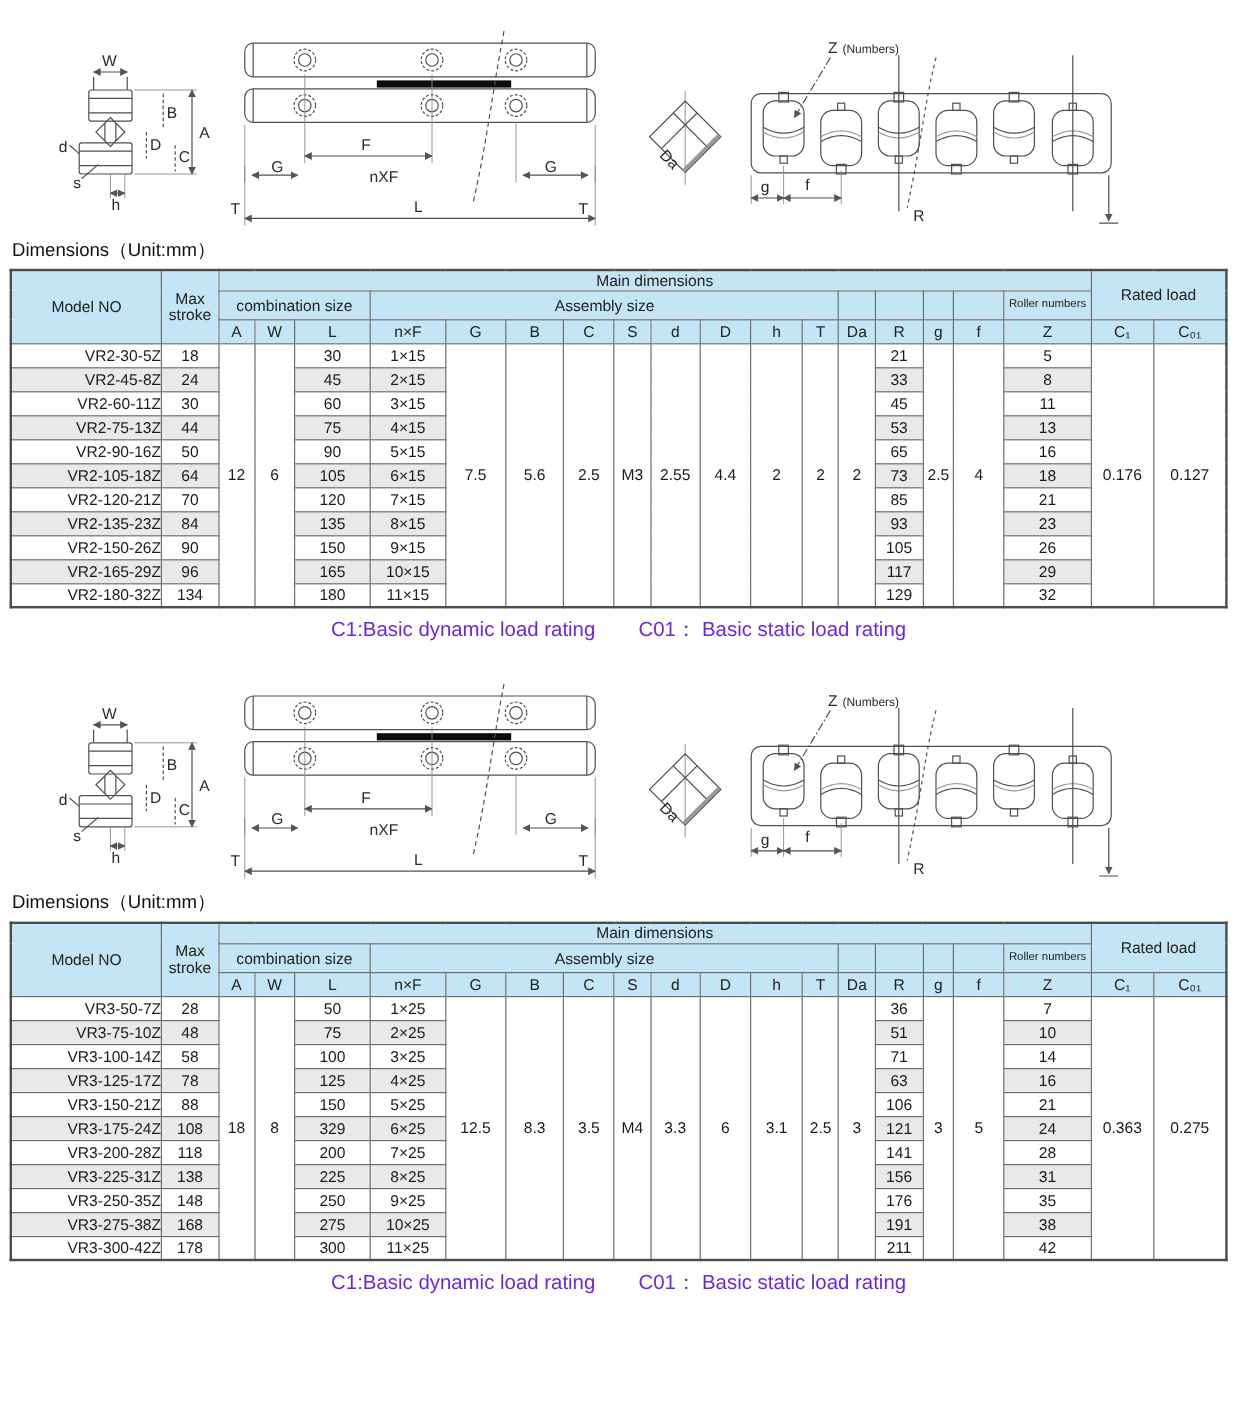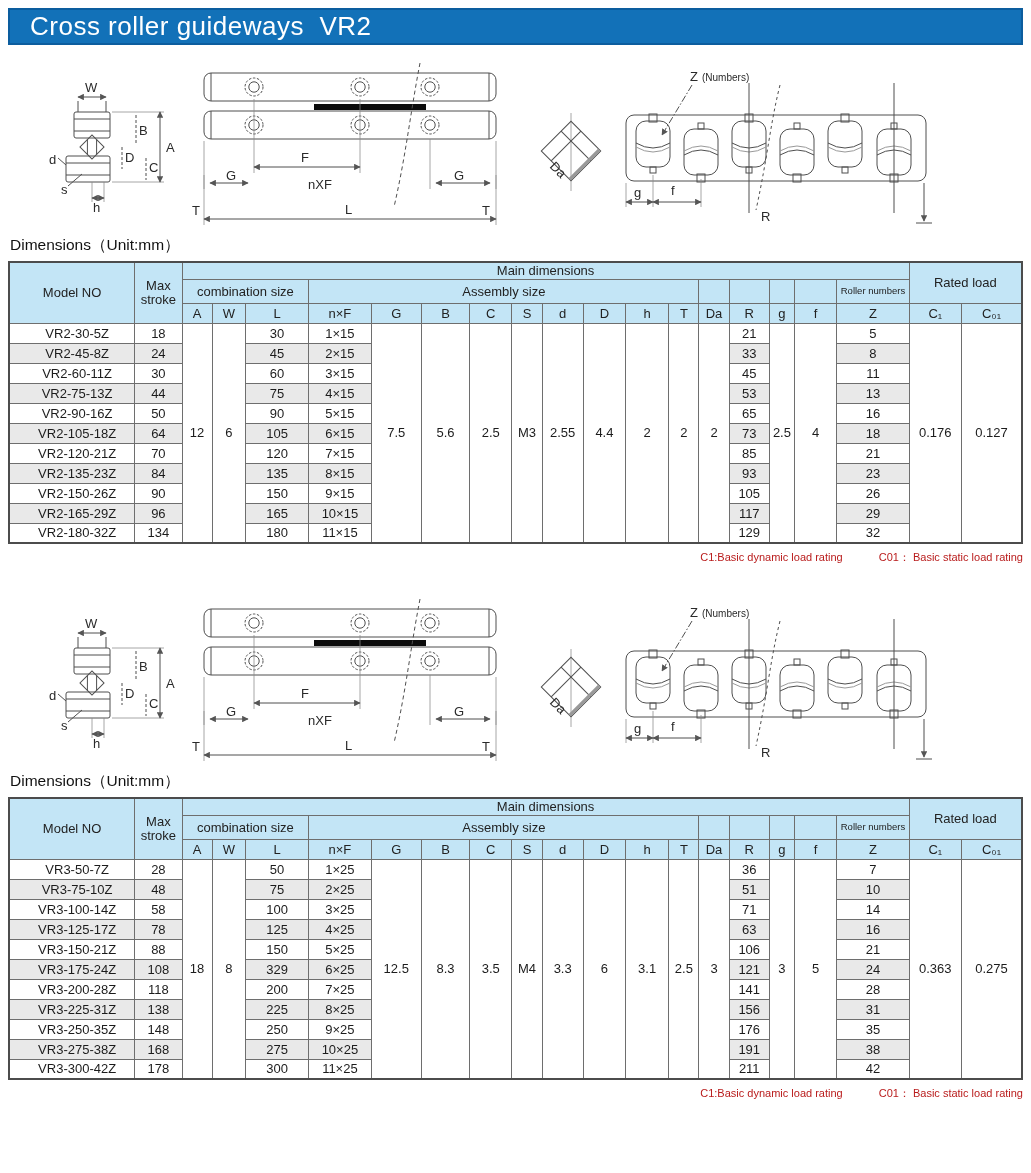--- a/index.html
+++ b/index.html
@@ -12,35 +12,34 @@
   .drawings{display:block;width:1015px;height:176px;margin-top:10px}
   svg text{fill:#2a2a2a;font-size:13px;font-family:"Liberation Sans","DejaVu Sans",sans-serif}
   svg text.small{font-size:10px}
   .dims-label{font-size:15.5px;margin:4px 0 5px 2px;color:#111}
   table{border-collapse:collapse;table-layout:fixed;width:1015px;font-size:13px;border:2px solid #4c4c4c}
   th,td{border:1px solid #6e6e6e;text-align:center;padding:0;height:20px;overflow:hidden;white-space:nowrap}
   thead th{background:#c3e5f6;font-weight:normal;font-size:13px;color:#222}
   thead tr:nth-child(1) th{height:17px}
   thead tr:nth-child(2) th{height:24px}
   th.roller{font-size:9.5px;line-height:10px;white-space:normal}
-  td.model{text-align:center;padding-left:10px}
+  td.model{text-align:right;padding-left:10px}
   tbody tr:nth-child(even) td.rc{background:#e9e9e9}
-  .footnote{width:1015px;text-align:right;font-size:11px;margin-top:6px;color:#b91c1c}
+  .footnote{width:1015px;text-align:center;font-size:17px;margin-top:6px;color:#6d28d9}
   .footnote .gap{display:inline-block;width:36px}
   .sec2{margin-top:26px}
   .watermark{position:absolute;top:552px;left:200px;font-size:58px;font-style:italic;
              font-family:"Liberation Serif",serif;color:rgba(130,140,155,0.10);letter-spacing:190px;pointer-events:none}
 </style>
 </head>
 <body>
 
 <div class="page">
 
   <div class="section">
-    <div class="banner">Cross roller guideways  VR2</div>
 
     <svg class="drawings" viewBox="0 0 1015 176">
       <defs>
         <marker id="arr1" viewBox="0 0 10 10" refX="9" refY="5" markerWidth="6.5" markerHeight="6.5" orient="auto-start-reverse">
           <path d="M0 0L10 5L0 10z" fill="#555"></path>
         </marker>
       </defs>
 
       <g stroke="#4f4f4f" fill="none" stroke-width="1">
         <line x1="70" y1="42" x2="98" y2="42" marker-start="url(#arr1)" marker-end="url(#arr1)"></line>

